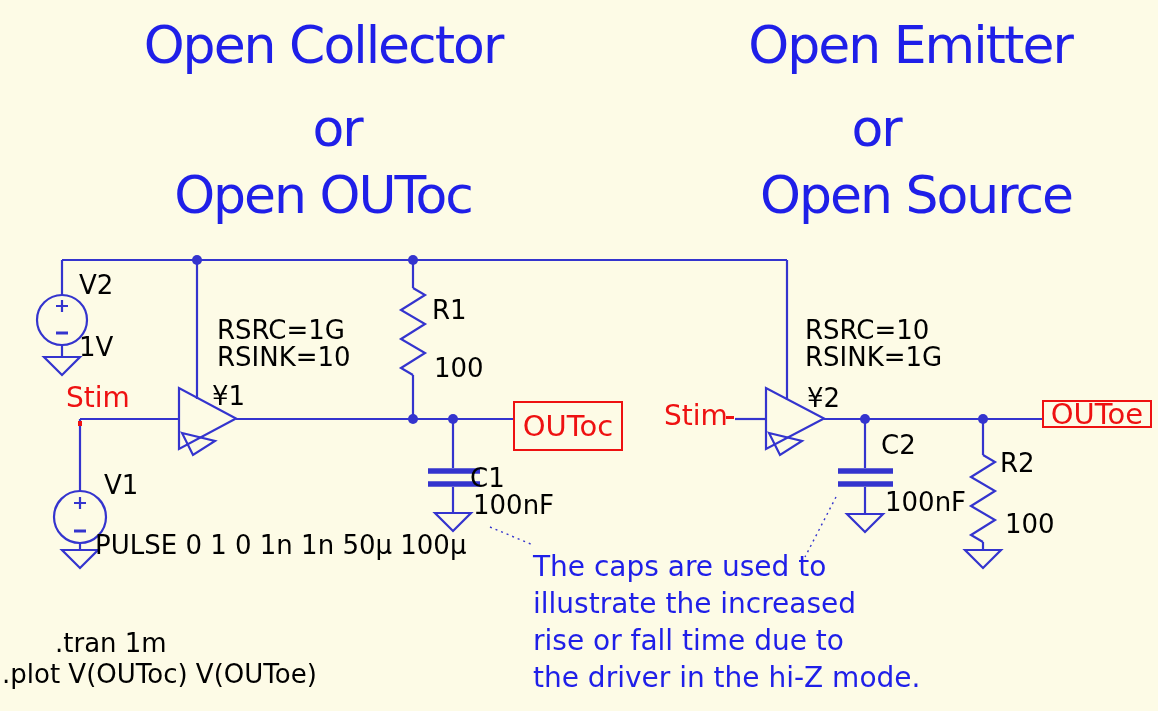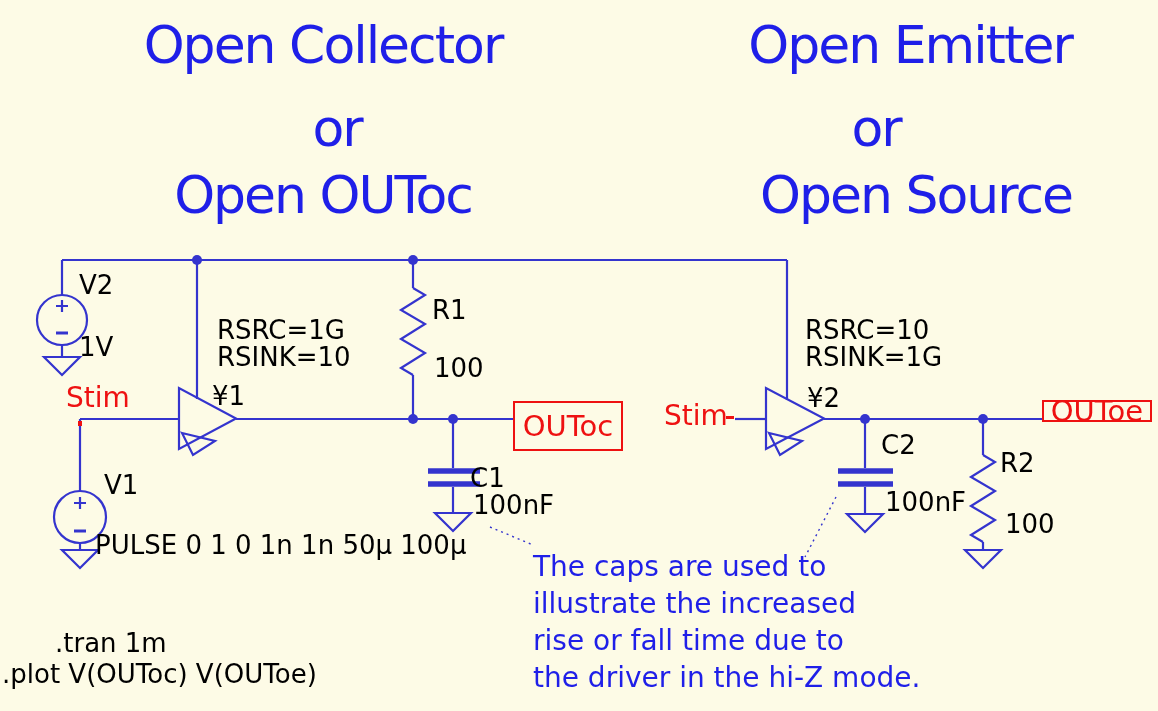--- a/index.html
+++ b/index.html
@@ -156,21 +156,21 @@
   </div>
 
   <div class="txt net" style="left:664px;top:399px;">Stim</div>
   <div class="txt lbl" style="left:805px;top:315px;">RSRC=10</div>
   <div class="txt lbl" style="left:805px;top:342px;">RSINK=1G</div>
   <div class="txt lbl" style="left:807px;top:383px;">¥2</div>
   <div class="txt lbl" style="left:881px;top:430px;">C2</div>
   <div class="txt lbl" style="left:885px;top:487px;">100nF</div>
   <div class="txt lbl" style="left:1000px;top:448px;">R2</div>
   <div class="txt lbl" style="left:1005px;top:509px;">100</div>
-  <div class="netbox" style="left:1042px;top:400px;width:110px;height:22px;">
+  <div class="netbox" style="left:1042px;top:400px;width:110px;height:28px;">
     <span>OUToe</span>
   </div>
 
   <div class="txt lbl" style="left:55px;top:628px;">.tran 1m</div>
   <div class="txt lbl" style="left:2px;top:659px;">.plot V(OUToc) V(OUToe)</div>
 
   <div class="note" style="left:533px;top:548px;">
     <div>The caps are used to</div>
     <div>illustrate the increased</div>
     <div>rise or fall time due to</div>

